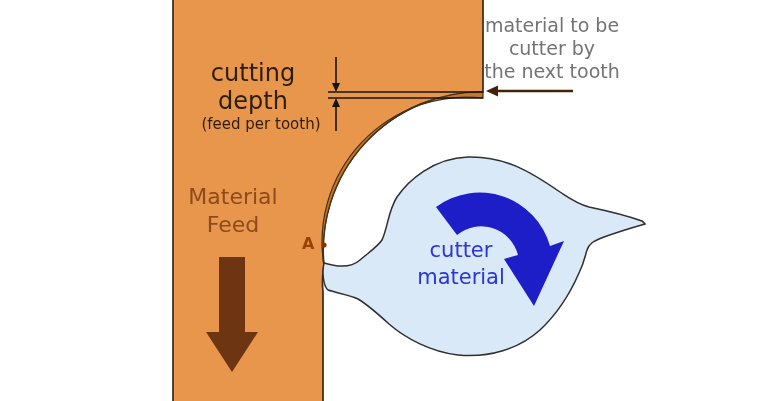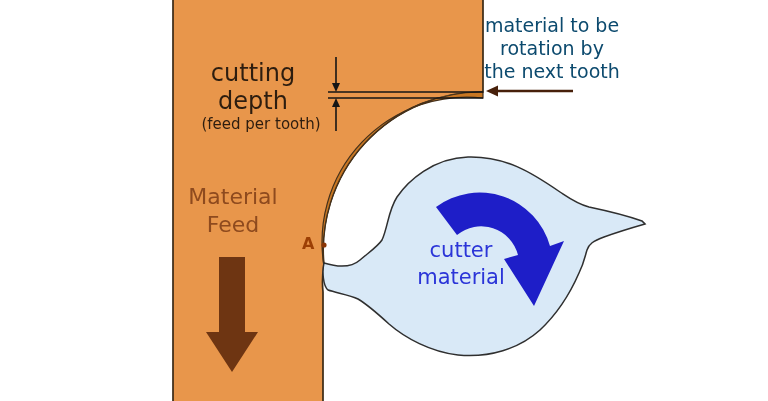--- a/index.html
+++ b/index.html
@@ -7,21 +7,21 @@
     position:relative;
     width:768px;height:401px;
     overflow:hidden;
     background:#ffffff;
     font-family:"DejaVu Sans","Liberation Sans",sans-serif;
   }
   .stage svg{position:absolute;left:0;top:0;}
   .label{position:absolute;text-align:center;}
   .lbl-cutting-depth{left:174px;top:60px;width:158px;font-size:24px;line-height:1.15;color:#2d1d0f;}
   .lbl-cutting-depth .note{font-size:15px;margin-top:1px;margin-left:16px;}
-  .lbl-material-removed{left:462px;top:14px;width:180px;font-size:19px;line-height:1.21;color:#0c4a6e;}
+  .lbl-material-removed{left:462px;top:14px;width:180px;font-size:19px;line-height:1.21;color:#737373;}
   .lbl-material-feed{left:172px;top:183px;width:122px;font-size:22px;line-height:1.27;color:#8e4a1e;}
   .lbl-point-a{left:302px;top:234px;font-size:16px;font-weight:bold;color:#9c3f05;text-align:left;}
   .lbl-cutter-rotation{left:395px;top:237px;width:132px;font-size:21px;line-height:1.3;color:#2b35d8;}
 </style>
 </head>
 <body>
 
 <div class="stage">
 
   <svg width="768" height="401" viewBox="0 0 768 401" aria-hidden="true">
@@ -79,21 +79,21 @@
   </svg>
 
   <div class="label lbl-cutting-depth">
     <div>cutting</div>
     <div>depth</div>
     <div class="note">(feed per tooth)</div>
   </div>
 
   <div class="label lbl-material-removed">
     <div>material to be</div>
-    <div>rotation by</div>
+    <div>cutter by</div>
     <div>the next tooth</div>
   </div>
 
   <div class="label lbl-material-feed">
     <div>Material</div>
     <div>Feed</div>
   </div>
 
   <div class="label lbl-point-a">A</div>
 

